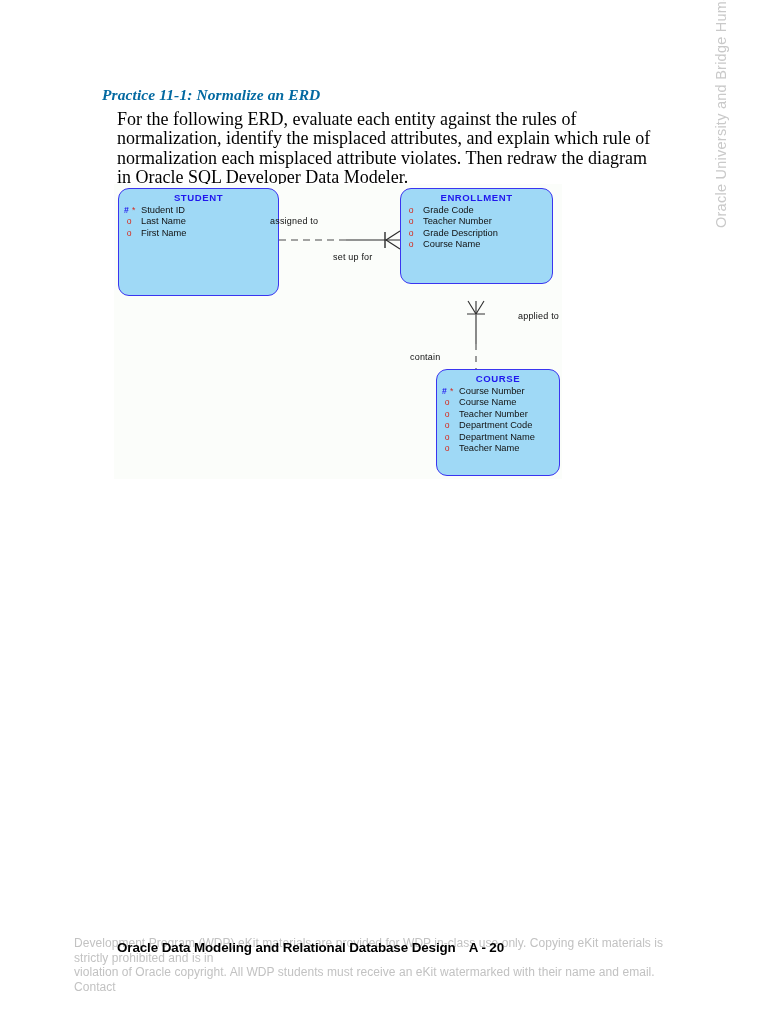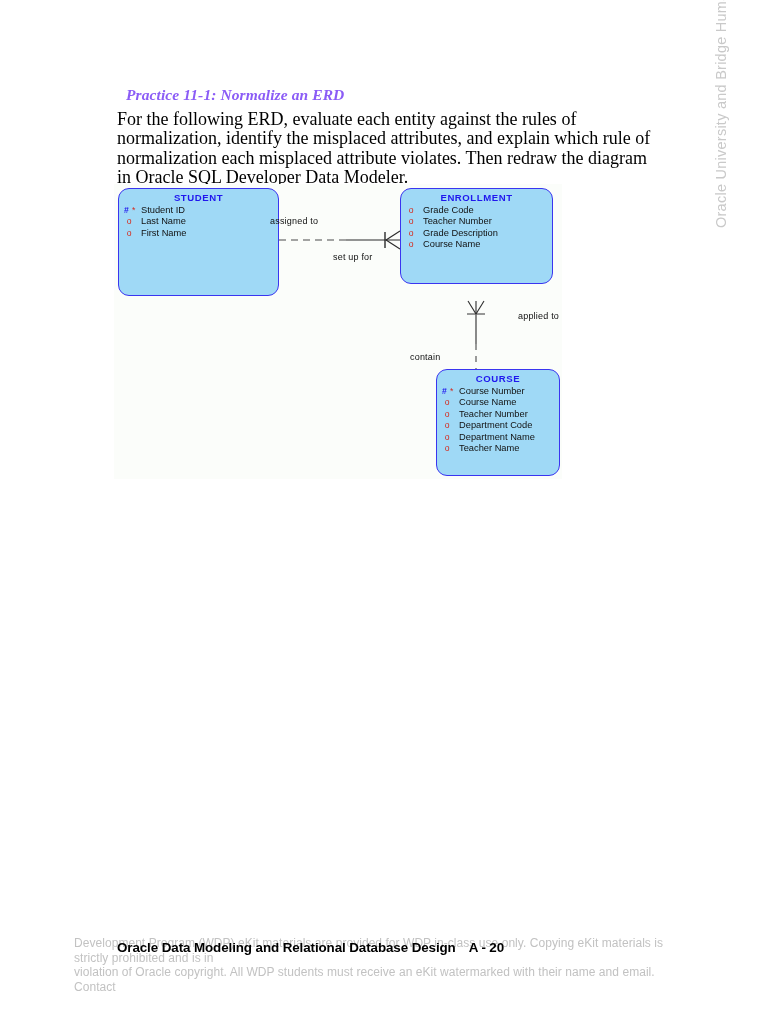--- a/index.html
+++ b/index.html
@@ -18,28 +18,28 @@
 
   .page {
     position: absolute;
     inset: 0;
     background: #ffffff;
   }
 
   
   .heading {
     position: absolute;
-    left: 126px;
+    left: 102px;
     top: 86px;
     width: 560px;
     font-family: "Liberation Serif", serif;
     font-weight: bold;
     font-style: italic;
     font-size: 15.5px;
-    color: #8b5cf6;
+    color: #0369a1;
     letter-spacing: 0.1px;
   }
   .intro {
     position: absolute;
     left: 117px;
     top: 110px;
     width: 548px;
     font-family: "Liberation Serif", serif;
     font-size: 18px;
     line-height: 19.4px;

